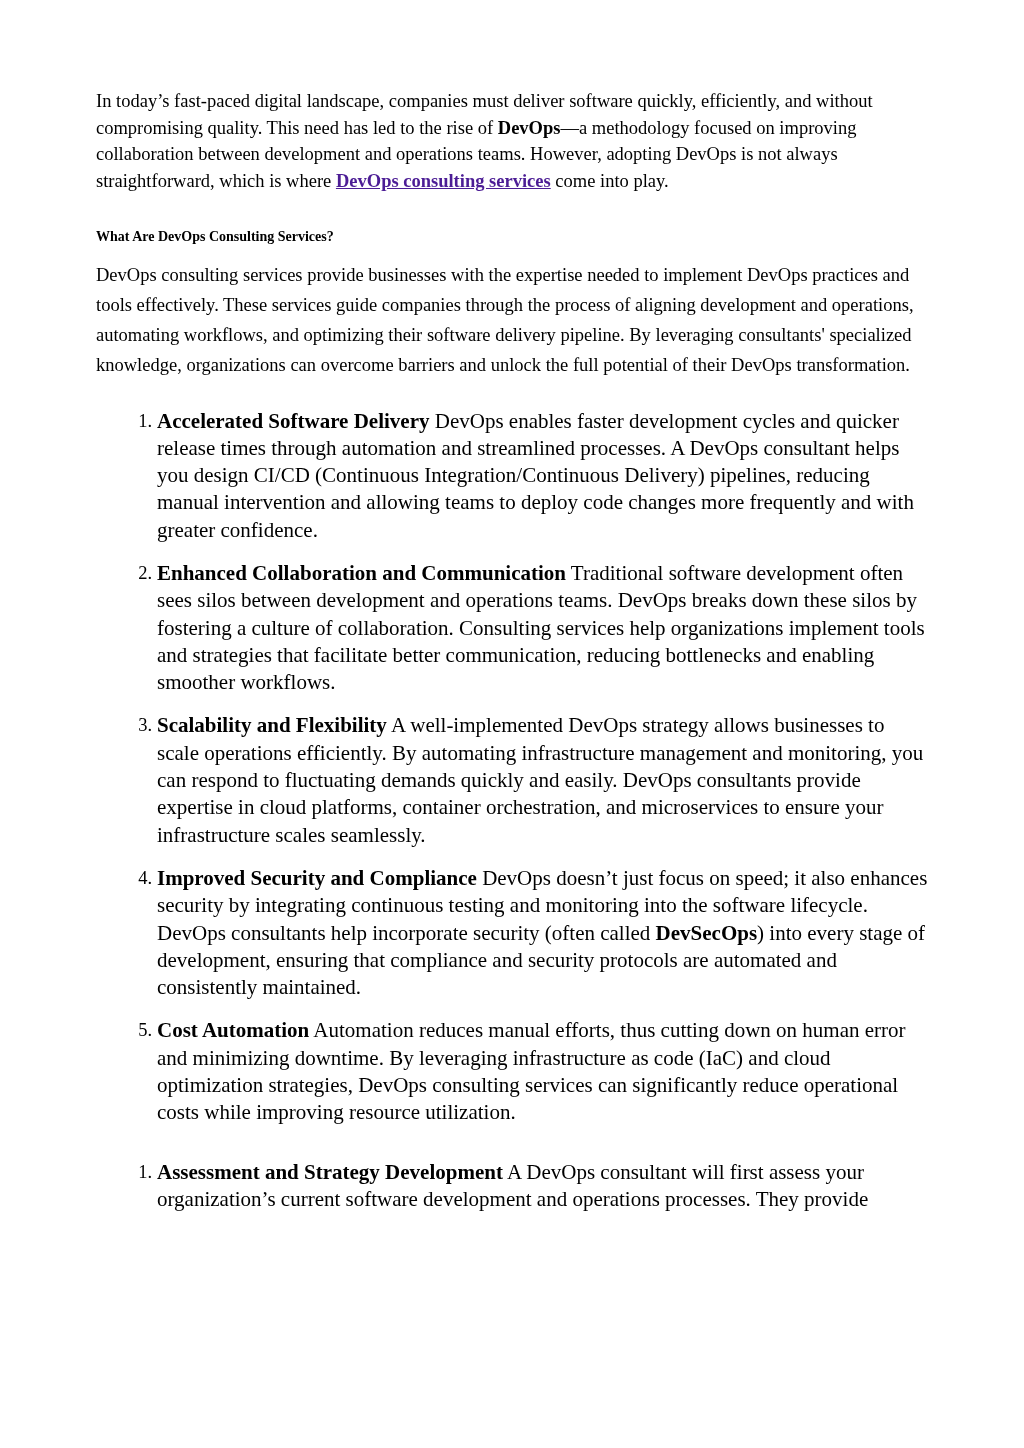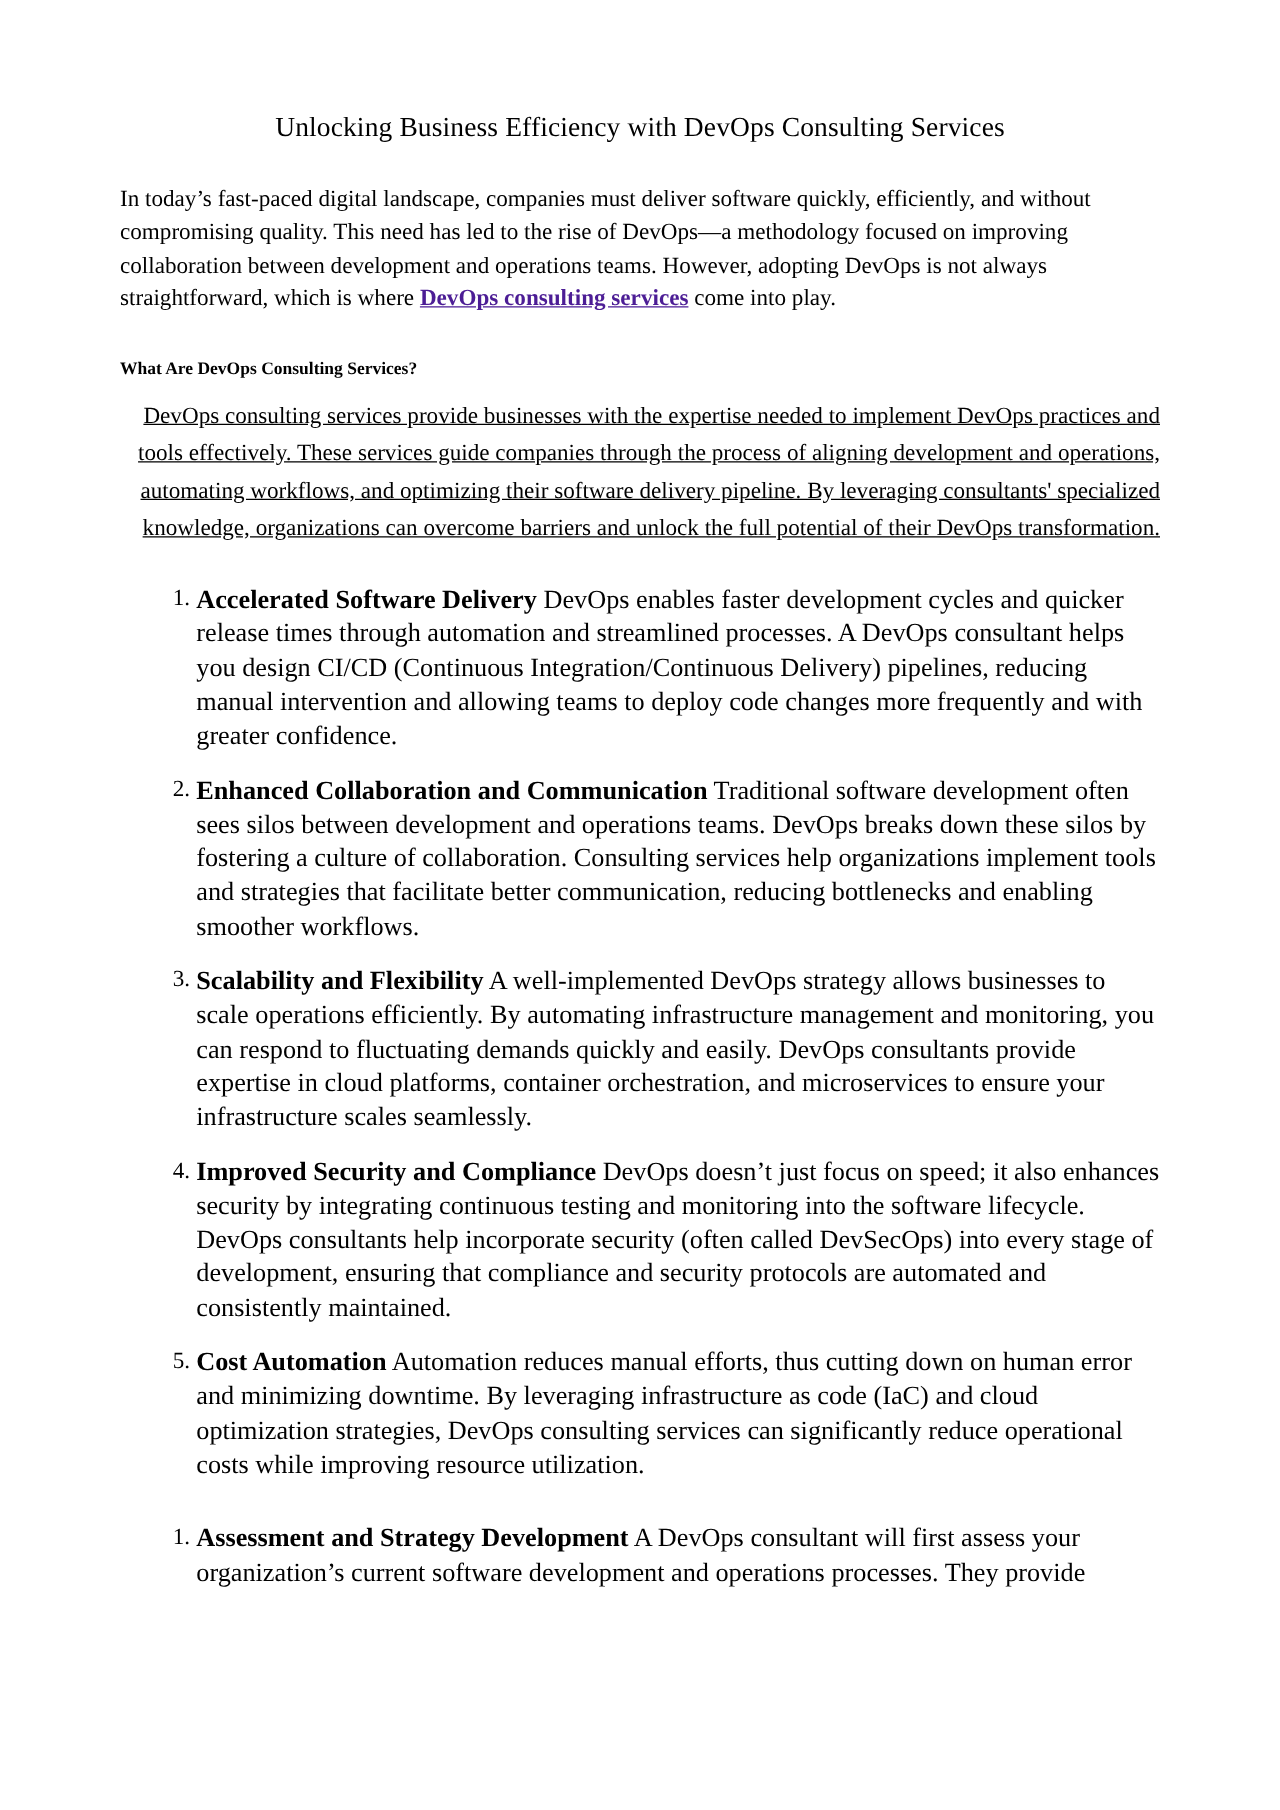--- a/index.html
+++ b/index.html
@@ -38,22 +38,21 @@
   .section-heading {
     font-size: 14px;
     font-weight: bold;
     line-height: 1.25;
     margin: 0 0 14px 0;
   }
   .body-para {
     font-size: 18.5px;
     line-height: 30px;
     margin: 0 0 28px 0;
-    text-align: right;
-    text-decoration: underline;
+    text-align: left;
   }
   ol.num-list {
     margin: 0;
     padding: 0 0 0 0;
     list-style: none;
     counter-reset: itm;
   }
   ol.num-list > li {
     counter-increment: itm;
     position: relative;
@@ -73,40 +72,39 @@
     top: 0;
     width: 20px;
     text-align: right;
     font-size: 18.5px;
     line-height: 27.3px;
   }
   .lead {
     font-weight: bold;
   }
   .inline-bold {
-    font-weight: normal;
+    font-weight: bold;
   }
   a.doclink {
     color: #4c1d95;
     font-weight: bold;
     text-decoration: underline;
   }
   .list-block {
     margin-bottom: 32px;
   }
   .list-block:last-child {
     margin-bottom: 0;
   }
 </style>
 </head>
 <body>
 
 <div class="page">
 
-  <h1 class="doc-title">Unlocking Business Efficiency with DevOps Consulting Services</h1>
 
   <p class="intro-para"><span>In today’s fast-paced digital landscape, companies must deliver software quickly, efficiently, and without compromising quality. This need has led to the rise of </span><span class="inline-bold">DevOps</span><span>—a methodology focused on improving collaboration between development and operations teams. However, adopting DevOps is not always straightforward, which is where </span><a class="doclink" href="#">DevOps consulting services</a><span> come into play.</span></p>
 
   <h2 class="section-heading">What Are DevOps Consulting Services?</h2>
   <p class="body-para">DevOps consulting services provide businesses with the expertise needed to implement DevOps practices and tools effectively. These services guide companies through the process of aligning development and operations, automating workflows, and optimizing their software delivery pipeline. By leveraging consultants' specialized knowledge, organizations can overcome barriers and unlock the full potential of their DevOps transformation.</p>
 
   <div class="list-block">
     <ol class="num-list">
       <li><span class="lead">Accelerated Software Delivery</span><span> DevOps enables faster development cycles and quicker release times through automation and streamlined processes. A DevOps consultant helps you design CI/CD (Continuous Integration/Continuous Delivery) pipelines, reducing manual intervention and allowing teams to deploy code changes more frequently and with greater confidence.</span></li>
       <li><span class="lead">Enhanced Collaboration and Communication</span><span> Traditional software development often sees silos between development and operations teams. DevOps breaks down these silos by fostering a culture of collaboration. Consulting services help organizations implement tools and strategies that facilitate better communication, reducing bottlenecks and enabling smoother workflows.</span></li>

